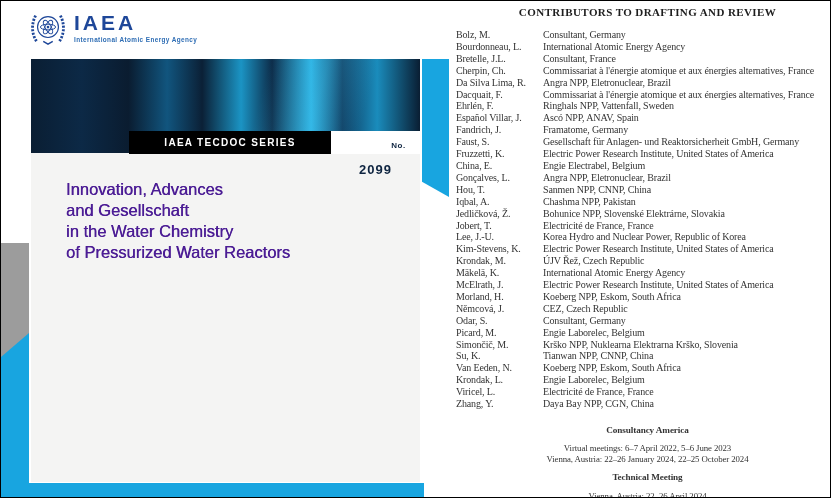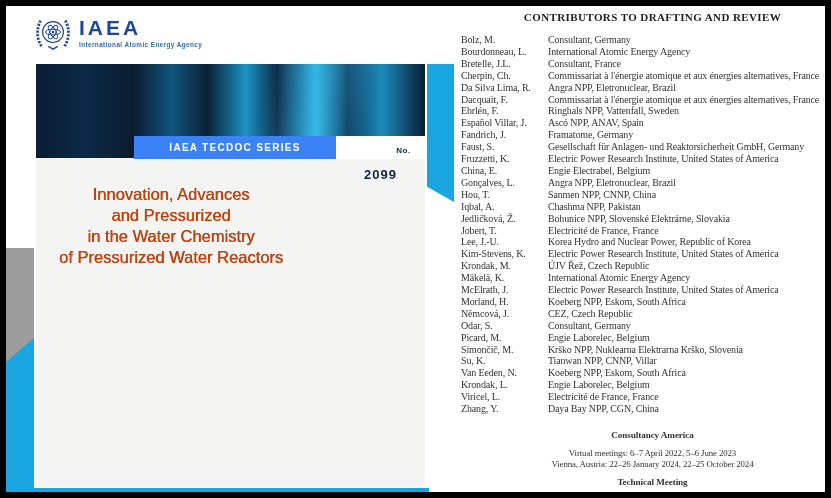--- a/index.html
+++ b/index.html
@@ -1,50 +1,49 @@
 <!DOCTYPE html>
 <html><head>
 <meta charset="utf-8">
 <style>
   html,body{margin:0;padding:0;background:#fff;}
   .page{
     position:relative;width:831px;height:498px;background:#ffffff;
-    border:6px solid #000000;box-sizing:border-box;overflow:hidden;
+    border:1px solid #000000;box-sizing:border-box;overflow:hidden;
     font-family:"Liberation Sans",sans-serif;
   }
   
   .logo{position:absolute;left:28px;top:8px;display:flex;align-items:flex-start;gap:7px;}
   .logo-text{display:flex;flex-direction:column;margin-top:3px;}
   .logo-acronym{font-size:21px;font-weight:bold;letter-spacing:3px;color:#1e4799;line-height:1;}
   .logo-sub{font-size:6.4px;font-weight:bold;color:#2e6db4;letter-spacing:0.4px;margin-top:3px;}
   
   .cover{position:absolute;left:30px;top:58px;width:389px;height:423px;background:#f4f4f3;}
   .cover-art{
     position:absolute;left:0;top:0;width:389px;height:94px;
     background:
       linear-gradient(105deg, rgba(255,255,255,0) 58%, rgba(70,200,240,0.28) 72%, rgba(255,255,255,0) 84%),
       linear-gradient(90deg,#0a1e33 0%,#0c2946 13%,#0a1c30 25%,#11557e 35%,#0b2036 44%,#1b94c4 54%,#0d2c49 62%,#2db3e4 72%,#0e3a5e 80%,#1a8cbc 89%,#0a1e33 100%);
   }
   .banner{position:absolute;left:0;top:72px;width:389px;height:23px;}
   .banner-series{
-    position:absolute;left:98px;top:0;width:202px;height:23px;background:#3b82f6;
+    position:absolute;left:98px;top:0;width:202px;height:23px;background:#000000;
     color:#ffffff;font-size:10px;font-weight:bold;letter-spacing:1.3px;
     text-align:center;line-height:23px;
   }
   .banner-number{
     position:absolute;left:300px;top:0;width:89px;height:23px;background:#ffffff;
     color:#0e2440;text-align:center;line-height:23px;font-weight:bold;
   }
   .banner-number .no-prefix{font-size:8px;letter-spacing:0.5px;padding-left:46px;}
   .banner-number .no-value{font-size:13px;letter-spacing:1px;}
   .cover-title{
-    position:absolute;left:23px;top:120px;
-    font-size:16.5px;line-height:21px;color:#c2410c;
+    position:absolute;left:35px;top:120px;
+    font-size:16.5px;line-height:21px;color:#4c1d95;
     text-shadow:0.35px 0 0 currentColor;
-    text-align:center;
   }
   
   .ribbon{
     position:absolute;left:421px;top:58px;width:27px;height:138px;
     clip-path:polygon(0 0,100% 0,100% 100%,0 89%);
   }
   .band-blue-left{position:absolute;left:0;top:320px;width:28px;height:178px;}
   .band-gray{
     position:absolute;left:0;top:242px;width:28px;height:114px;background:#9c9c9c;
     clip-path:polygon(0 0,100% 0,100% 79%,0 100%);z-index:2;
@@ -97,21 +96,21 @@
     <div class="cover-art"></div>
     <div class="banner">
       <div class="banner-series">IAEA TECDOC SERIES</div>
       <div class="banner-number">
         <span class="no-prefix">No.</span>
         <span class="no-value">2099</span>
       </div>
     </div>
     <div class="cover-title">
         <div>Innovation, Advances</div>
-        <div>and Pressurized</div>
+        <div>and Gesellschaft</div>
         <div>in the Water Chemistry</div>
         <div>of Pressurized Water Reactors</div>
       </div>
   </div>
 
   <div class="ribbon" style="background: rgb(24, 165, 224);"></div>
   <div class="band-blue-left" style="background: rgb(24, 165, 224);"></div>
   <div class="band-gray" style="background: rgb(156, 156, 156);"></div>
   <div class="band-blue-bottom" style="background: rgb(24, 165, 224);"></div>
 
@@ -221,21 +220,21 @@
         <div class="crow">
           <span class="cname">Picard, M.</span>
           <span class="caff">Engie Laborelec, Belgium</span>
         </div>
         <div class="crow">
           <span class="cname">Simončič, M.</span>
           <span class="caff">Krško NPP, Nuklearna Elektrarna Krško, Slovenia</span>
         </div>
         <div class="crow">
           <span class="cname">Su, K.</span>
-          <span class="caff">Tianwan NPP, CNNP, Villar</span>
+          <span class="caff">Tianwan NPP, CNNP, China</span>
         </div>
         <div class="crow">
           <span class="cname">Van Eeden, N.</span>
           <span class="caff">Koeberg NPP, Eskom, South Africa</span>
         </div>
         <div class="crow">
           <span class="cname">Krondak, L.</span>
           <span class="caff">Engie Laborelec, Belgium</span>
         </div>
         <div class="crow">

